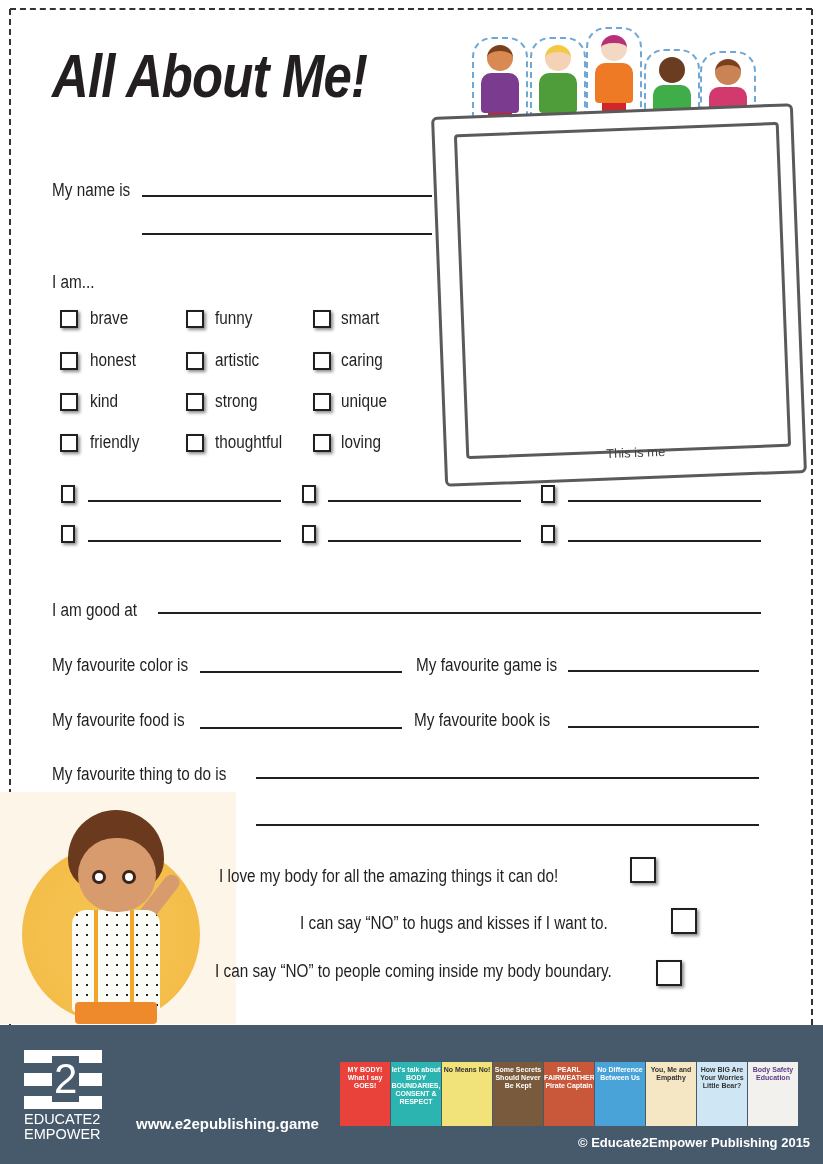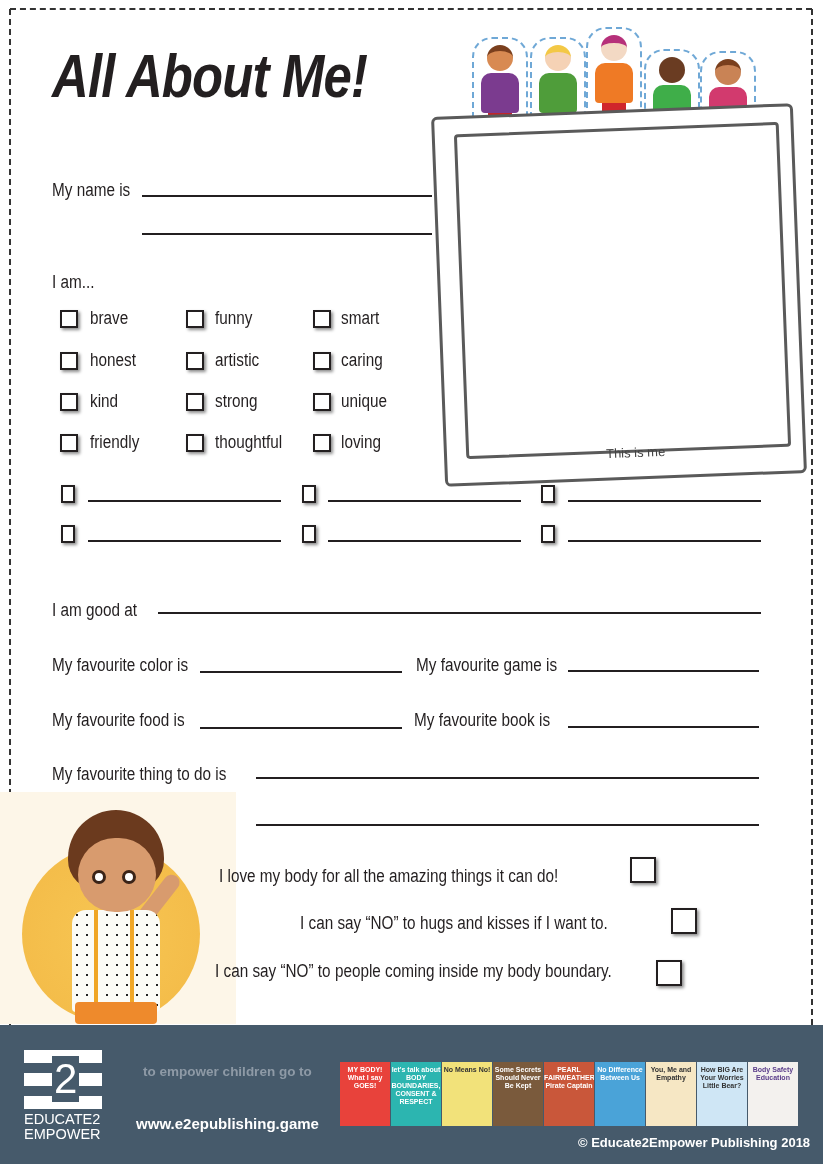--- a/index.html
+++ b/index.html
@@ -214,29 +214,28 @@
   <div class="e2-bar" style="left:0;top:23px;width:78px;"></div>
   <div class="e2-bar" style="left:0;top:46px;width:78px;"></div>
   <div class="e2-two">2</div>
 </div>
 <div class="e2-name">
   <div>EDUCATE2</div>
   <div>EMPOWER</div>
 </div>
 
 <div class="footer-promo">
-  <div>to empower children go to</div>
 </div>
 <div class="footer-url">www.e2epublishing.game</div>
 
 <div class="books">
   <div class="book" style="background:#e8423b;">MY BODY! What I say GOES!</div>
   <div class="book" style="background:#2cb5b0;">let's talk about BODY BOUNDARIES, CONSENT &amp; RESPECT</div>
   <div class="book" style="background:#f2e27a;color:#333;">No Means No!</div>
   <div class="book" style="background:#7a5a3c;">Some Secrets Should Never Be Kept</div>
   <div class="book" style="background:#c9573a;">PEARL FAIRWEATHER Pirate Captain</div>
   <div class="book" style="background:#4aa3d8;">No Difference Between Us</div>
   <div class="book" style="background:#f6e7c4;color:#333;">You, Me and Empathy</div>
   <div class="book" style="background:#cfe6f5;color:#333;">How BIG Are Your Worries Little Bear?</div>
   <div class="book" style="background:#f3f1ee;color:#5a3d8a;">Body Safety Education</div>
 </div>
 
-<div class="copyright">© Educate2Empower Publishing 2018</div>
+<div class="copyright">© Educate2Empower Publishing 2015</div>
 
 </body></html>

